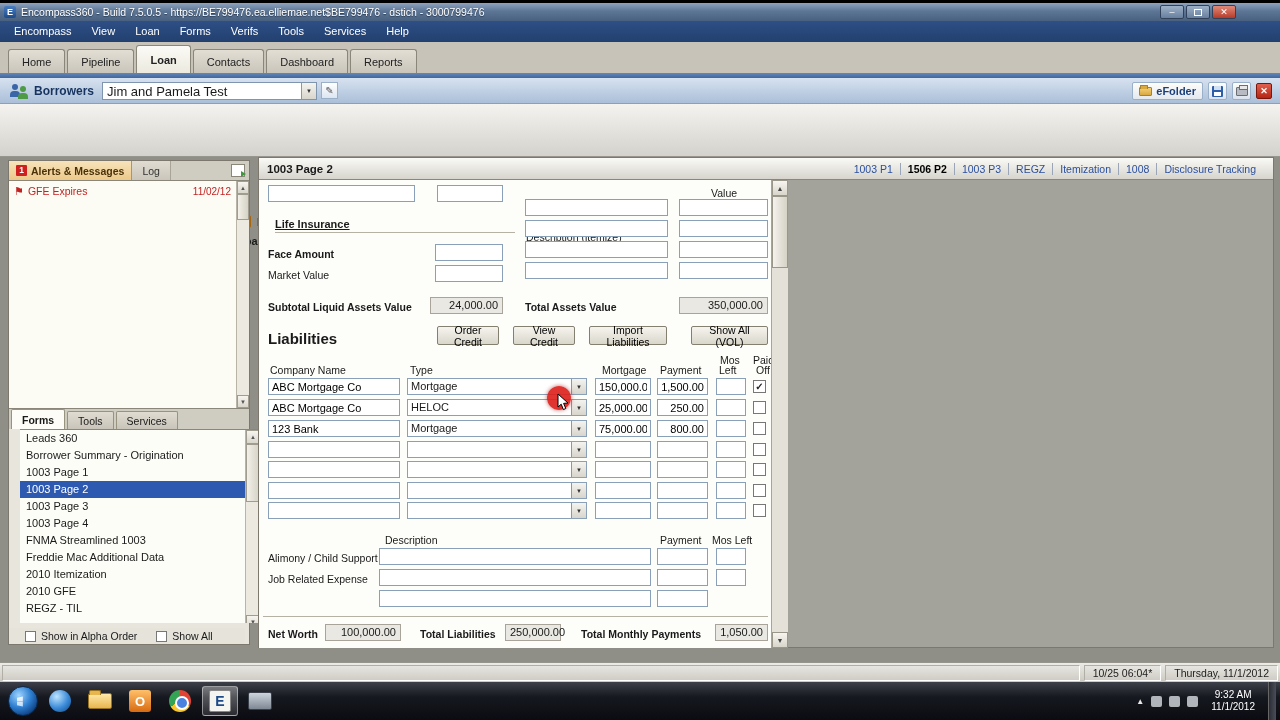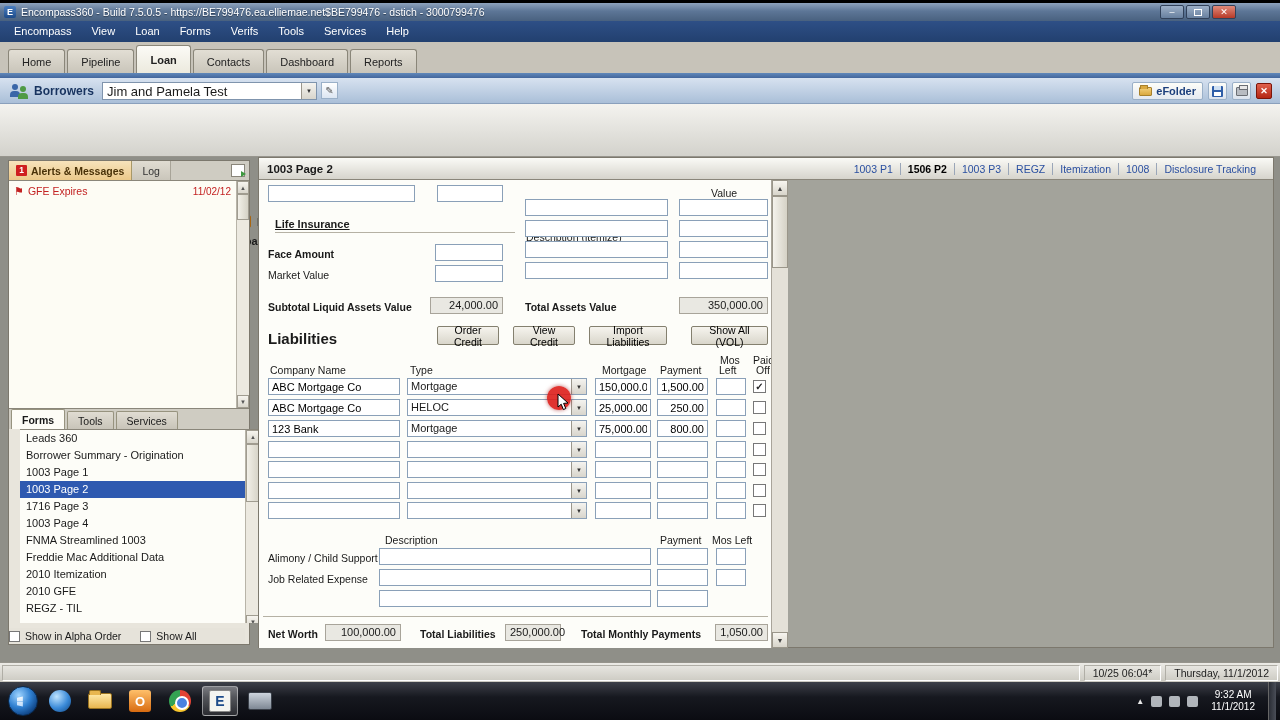--- a/index.html
+++ b/index.html
@@ -108,21 +108,21 @@
   .fp-tab { height:18px; padding:0 10px; margin-right:2px; background:linear-gradient(#e0dcd2,#c8c4b9); border:1px solid #97937f;
     border-bottom:none; border-radius:2px 2px 0 0; font-size:10.5px; display:flex; align-items:center; }
   .fp-tab.active { background:#fdfcf6; font-weight:bold; height:20px; }
   .fp-list { position:absolute; left:0; top:268px; width:240px; height:194px; background:#fdfdf8; border-top:1px solid #8a867a; overflow:hidden;margin-left:11px; }
   .fitem { height:17px; line-height:17px; padding-left:6px; font-size:11px; white-space:nowrap; }
   .fitem.sel { background:#2e59b0; color:#fff; }
   .fp-scroll { position:absolute; right:0; top:0; width:15px; height:199px; background:#ece9e0; border-left:1px solid #b8b4a8; }
   .fp-scroll .up,.fp-scroll .dn { position:absolute; left:0; width:14px; height:14px; background:linear-gradient(#f6f4ee,#d9d6cc); border:1px solid #a09c90; font-size:6px; color:#555; text-align:center; line-height:13px; }
   .fp-scroll .up { top:0; } .fp-scroll .dn { bottom:0; }
   .fp-scroll .th { position:absolute; left:0; top:14px; width:14px; height:58px; background:linear-gradient(90deg,#f2f0e8,#d5d2c6); border:1px solid #a09c90; }
-  .fp-checks { position:absolute; left:0; top:467px; width:236px; height:16px; background:#e6e3da; display:flex; align-items:center; gap:5px; padding-left:0; }
+  .fp-checks { position:absolute; left:0; top:467px; width:236px; height:16px; background:#e6e3da; display:flex; align-items:center; gap:5px; padding-left:16px; }
   .cbx { width:11px; height:11px; background:#fff; border:1px solid #777; display:inline-flex; align-items:center; justify-content:center; font-size:9px; color:#333; }
   .fp-checks .clbl { font-size:10.5px; margin-right:14px; }
 
   
   .content { position:absolute; left:258px; top:157px; width:1016px; height:491px; border:1px solid #7c786d; background:#a3a39b; }
   .chead { position:absolute; left:0; top:0; width:1014px; height:22px; background:linear-gradient(#fafaf6,#d6d4cc);
     border-bottom:1px solid #8a867a; display:flex; align-items:center; }
   .chead .ct { font-weight:bold; font-size:11.5px; padding-left:8px; flex:1; }
   .clinks { display:flex; align-items:center; padding-right:10px; }
   .clink { font-size:10.5px; color:#2a4fa0; padding:0 7px; border-left:1px solid #9aa6b8; }
@@ -314,21 +314,21 @@
     <div class="fp-tabs">
       <div class="fp-tab active">Forms</div>
       <div class="fp-tab">Tools</div>
       <div class="fp-tab">Services</div>
     </div>
     <div class="fp-list">
       <div class="fitem">Leads 360</div>
       <div class="fitem">Borrower Summary - Origination</div>
       <div class="fitem">1003 Page 1</div>
       <div class="fitem sel">1003 Page 2</div>
-      <div class="fitem">1716 Page 3</div>
+      <div class="fitem">1003 Page 3</div>
       <div class="fitem">1003 Page 4</div>
       <div class="fitem">FNMA Streamlined 1003</div>
       <div class="fitem">Freddie Mac Additional Data</div>
       <div class="fitem">2010 Itemization</div>
       <div class="fitem">2010 GFE</div>
       <div class="fitem">REGZ - TIL</div>
       <div class="fp-scroll">
         <div class="up">▲</div>
         <div class="th"></div>
         <div class="dn">▼</div>

